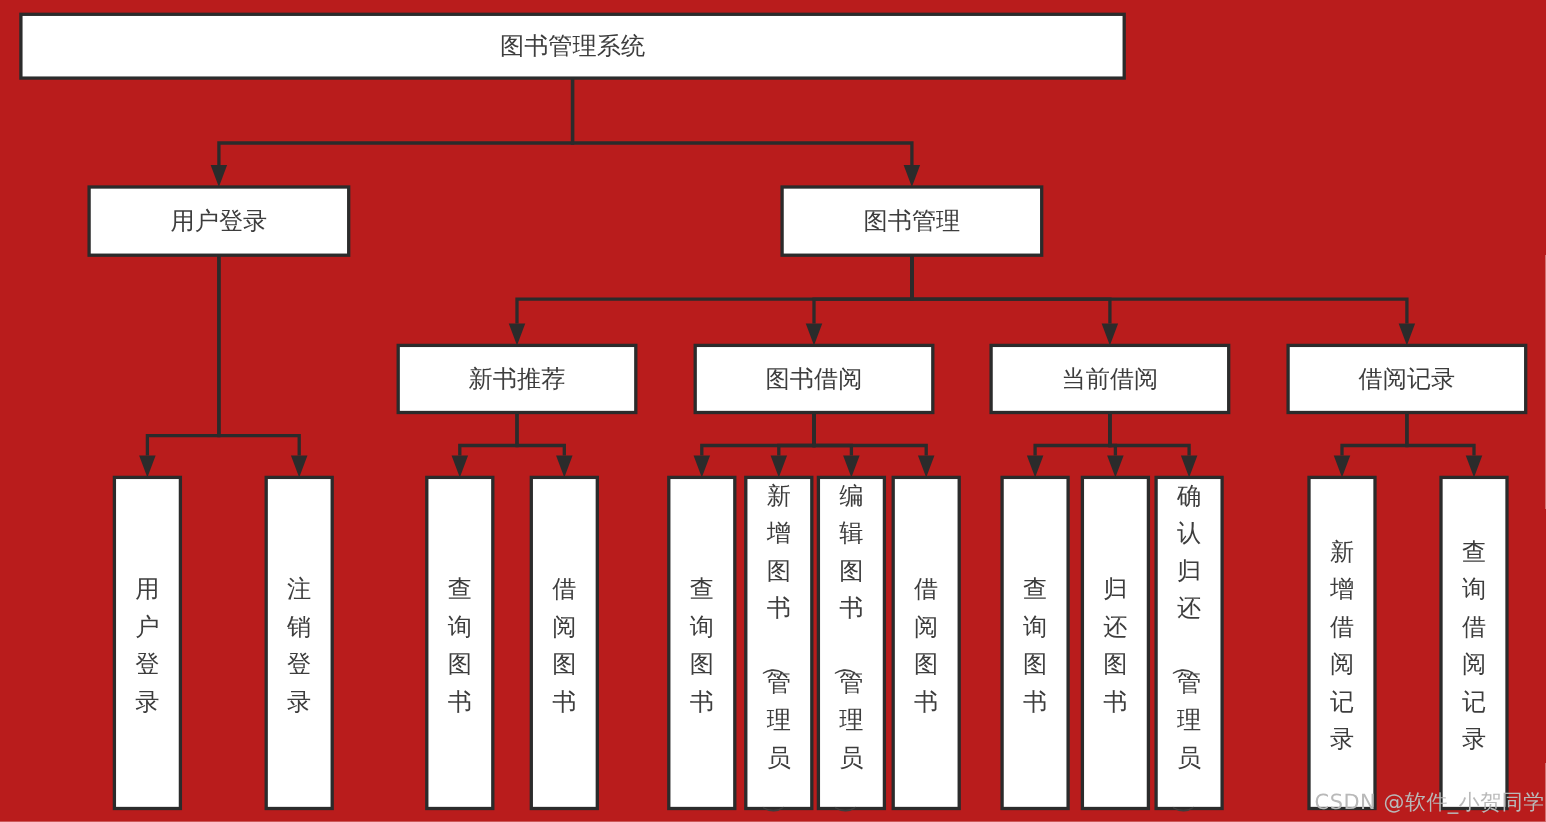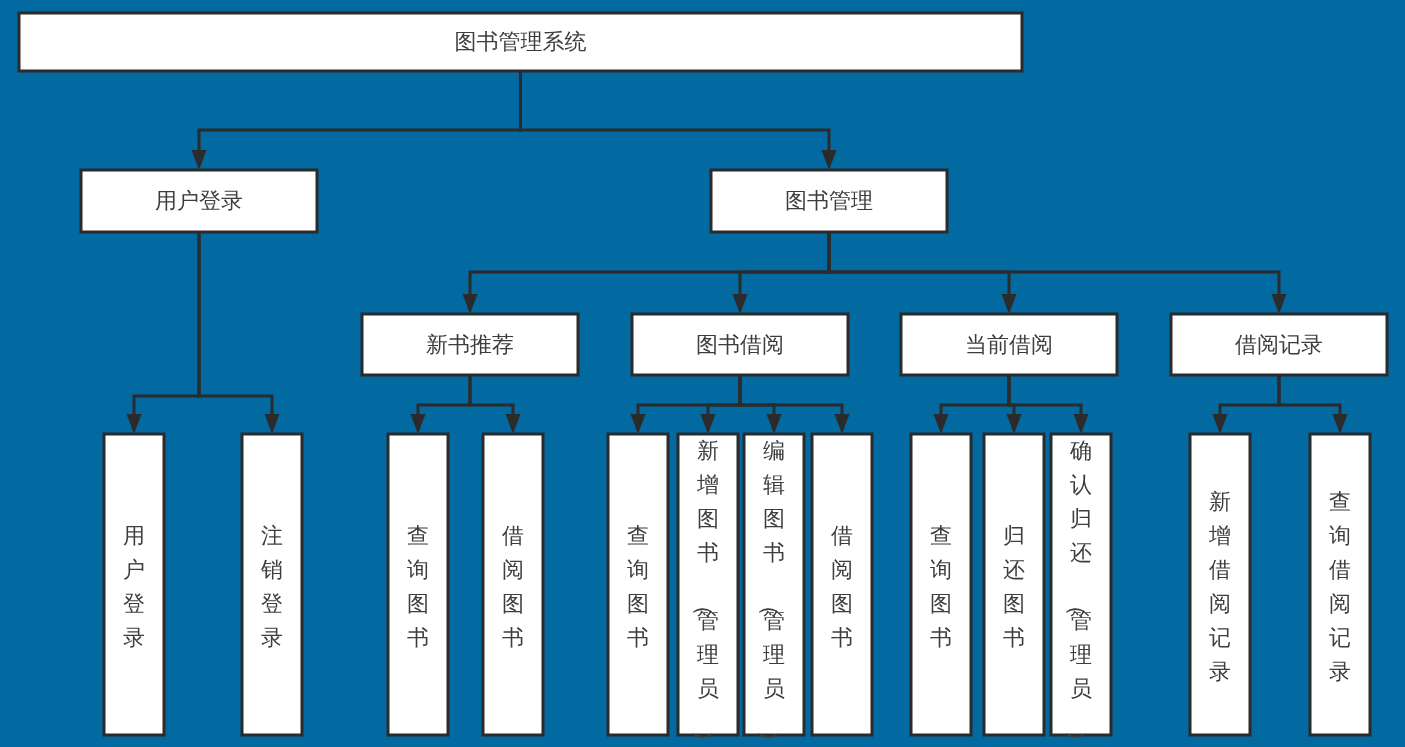--- a/index.html
+++ b/index.html
@@ -11,21 +11,21 @@
   body {
     width: 1405px;
     height: 747px;
     font-family: "DejaVu Sans", "Liberation Sans", sans-serif;
     overflow: hidden;
   }
   #diagram-root {
     position: relative;
     width: 1405px;
     height: 747px;
-    background: #0369a1;
+    background: #b91c1c;
   }
   svg#tree-svg {
     position: absolute;
     left: 0;
     top: 0;
     width: 1405px;
     height: 747px;
     display: block;
   }
   .node-box {
@@ -227,13 +227,14 @@
           <rect class="node-box" x="1190" y="434" width="60" height="301"></rect>
           <text class="node-label-vertical" x="1220" y="509.02"><tspan x="1220" dy="0">新</tspan><tspan x="1220" dy="34">增</tspan><tspan x="1220" dy="34">借</tspan><tspan x="1220" dy="34">阅</tspan><tspan x="1220" dy="34">记</tspan><tspan x="1220" dy="34">录</tspan></text>
         </g>
         <g>
           <rect class="node-box" x="1310" y="434" width="60" height="301"></rect>
           <text class="node-label-vertical" x="1340" y="509.02"><tspan x="1340" dy="0">查</tspan><tspan x="1340" dy="34">询</tspan><tspan x="1340" dy="34">借</tspan><tspan x="1340" dy="34">阅</tspan><tspan x="1340" dy="34">记</tspan><tspan x="1340" dy="34">录</tspan></text>
         </g>
       </g>
   </svg>
 
+  <div class="watermark-text" style="left: 1195px; top: 716px;">CSDN @软件_小贺同学</div>
 </div>
 
 </body></html>

